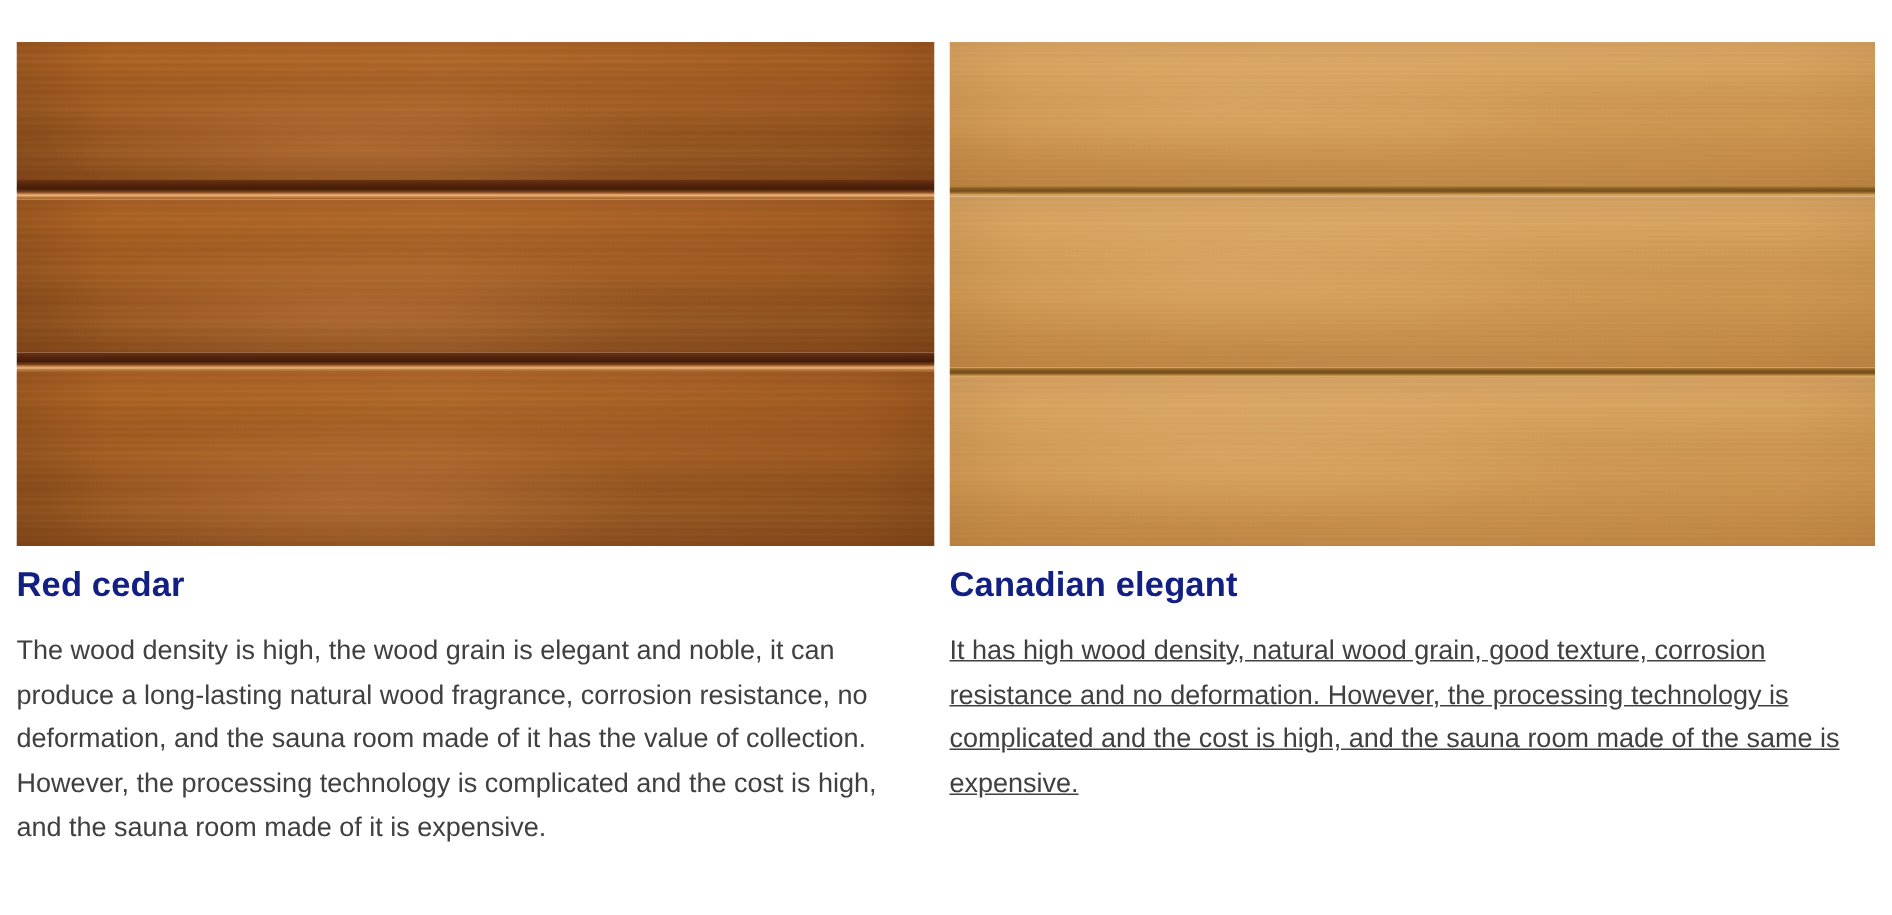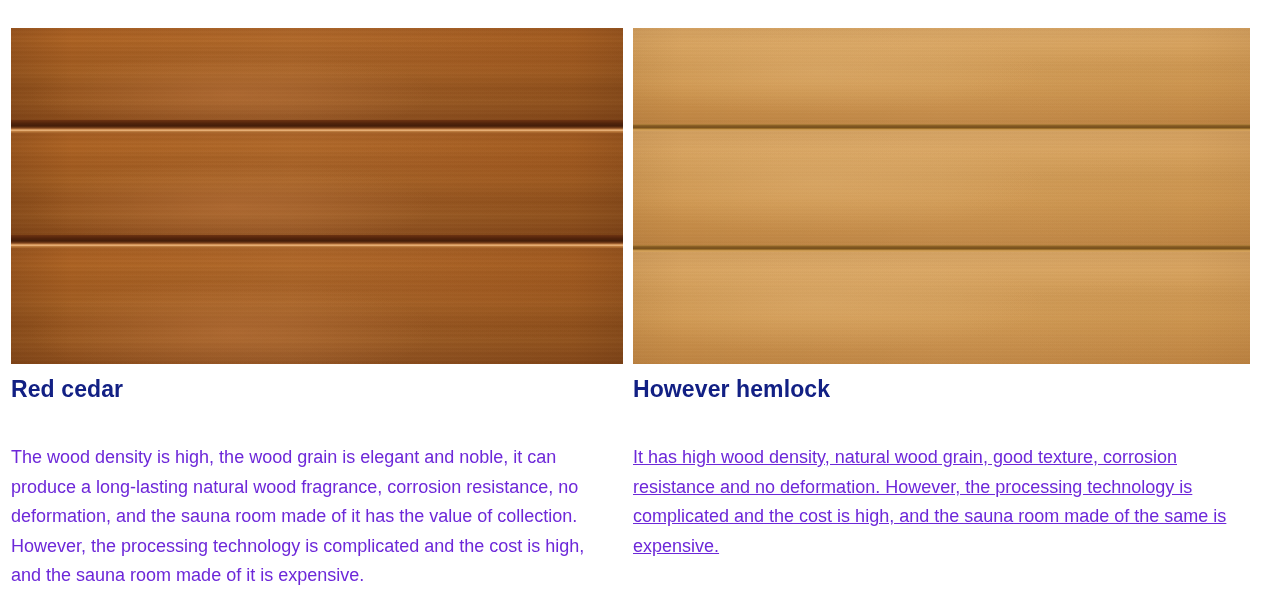--- a/index.html
+++ b/index.html
@@ -184,26 +184,26 @@
     color: #122084;
     position: absolute;
     top: 375px;
     left: 0;
   }
 
   .wood-desc {
     margin: 0;
     padding: 0;
     position: absolute;
-    top: 443px;
+    top: 419px;
     left: 0;
     font-family: "Liberation Sans", sans-serif;
     font-size: 18px;
     line-height: 29.5px;
-    color: #6d28d9;
+    color: #404040;
   }
   .wood-card.left  .wood-desc { width: 600px; }
   .wood-card.right .wood-desc { width: 600px; text-decoration: underline; }
 </style>
 </head>
 <body>
 
 <div class="comparison-grid">
 
   <div class="wood-card left">
@@ -224,18 +224,18 @@
   <div class="wood-card right">
 
     <div class="wood-sample hemlock">
       <div class="plank" style="top:0px;height:96px;"></div>
       <div class="seam" style="top:96px;"></div>
       <div class="plank" style="top:103px;height:114px;"></div>
       <div class="seam" style="top:217px;"></div>
       <div class="plank" style="top:224px;height:112px;"></div>
     </div>
 
-    <h3 class="wood-title">However hemlock</h3>
+    <h3 class="wood-title">Canadian elegant</h3>
 
     <p class="wood-desc">It has high wood density, natural wood grain, good texture, corrosion resistance and no deformation. However, the processing technology is complicated and the cost is high, and the sauna room made of the same is expensive.</p>
   </div>
 
 </div>
 
 </body></html>

